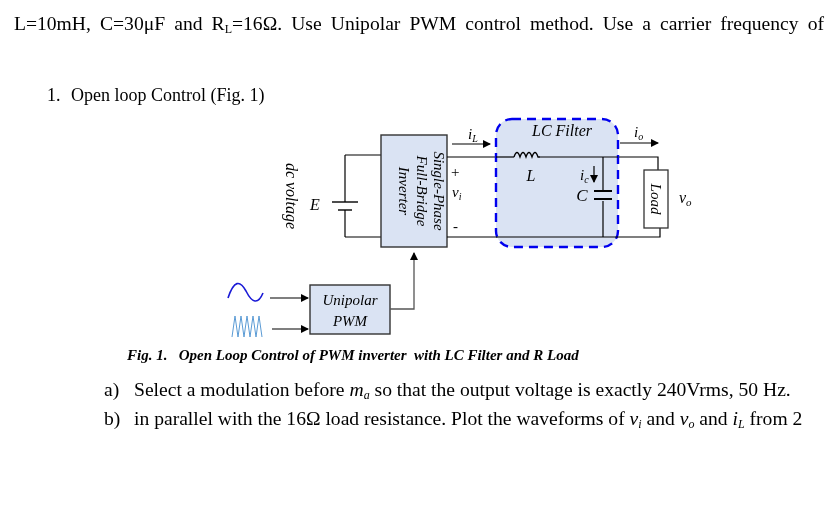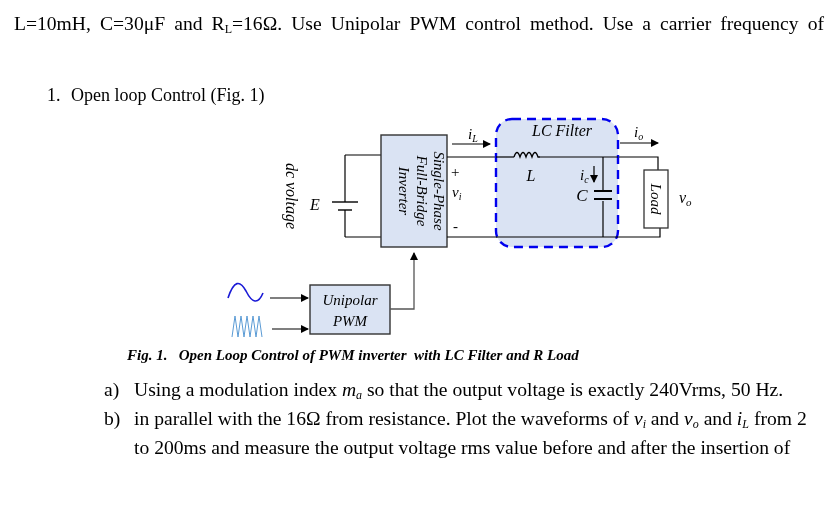--- a/index.html
+++ b/index.html
@@ -111,21 +111,20 @@
 
   <path d="M232,337 L235,316 L238,337 L241,316 L244,337 L247,316 L250,337 L253,316 L256,337 L259,316 L262,337" stroke="#5b9bd5" stroke-width="1" fill="none"></path>
   <path d="M272,329 L308,329" stroke="#000" stroke-width="1.2" marker-end="url(#arr)"></path>
 </svg>
 
 <div class="caption">Fig. 1.   Open Loop Control of PWM inverter  with LC Filter and R Load</div>
 
 <div class="qlist">
   <div class="q">
     <span class="lbl">a)</span>
-    <span class="line"><span>Using a modulation index </span><span class="it">m</span><span class="sub it">a</span><span> so that the output voltage is exactly 240Vrms, 50 Hz.</span></span>
+    <span class="line"><span>Select a modulation before </span><span class="it">m</span><span class="sub it">a</span><span> so that the output voltage is exactly 240Vrms, 50 Hz.</span></span>
   </div>
   <div class="q">
     <span class="lbl">b)</span>
-    <span class="line"><span>in parallel with the 16Ω from resistance. Plot the waveforms of </span><span class="it">v</span><span class="sub it">i</span><span> and </span><span class="it">v</span><span class="sub it">o</span><span> and  </span><span class="it">i</span><span class="sub it">L</span><span> from 2</span></span>
-    <span class="line">to 200ms and measure the output voltage rms value before and after the insertion of</span>
+    <span class="line"><span>in parallel with the 16Ω load resistance. Plot the waveforms of </span><span class="it">v</span><span class="sub it">i</span><span> and </span><span class="it">v</span><span class="sub it">o</span><span> and  </span><span class="it">i</span><span class="sub it">L</span><span> from 2</span></span>
 
   </div>
 </div>
 
 </body></html>

